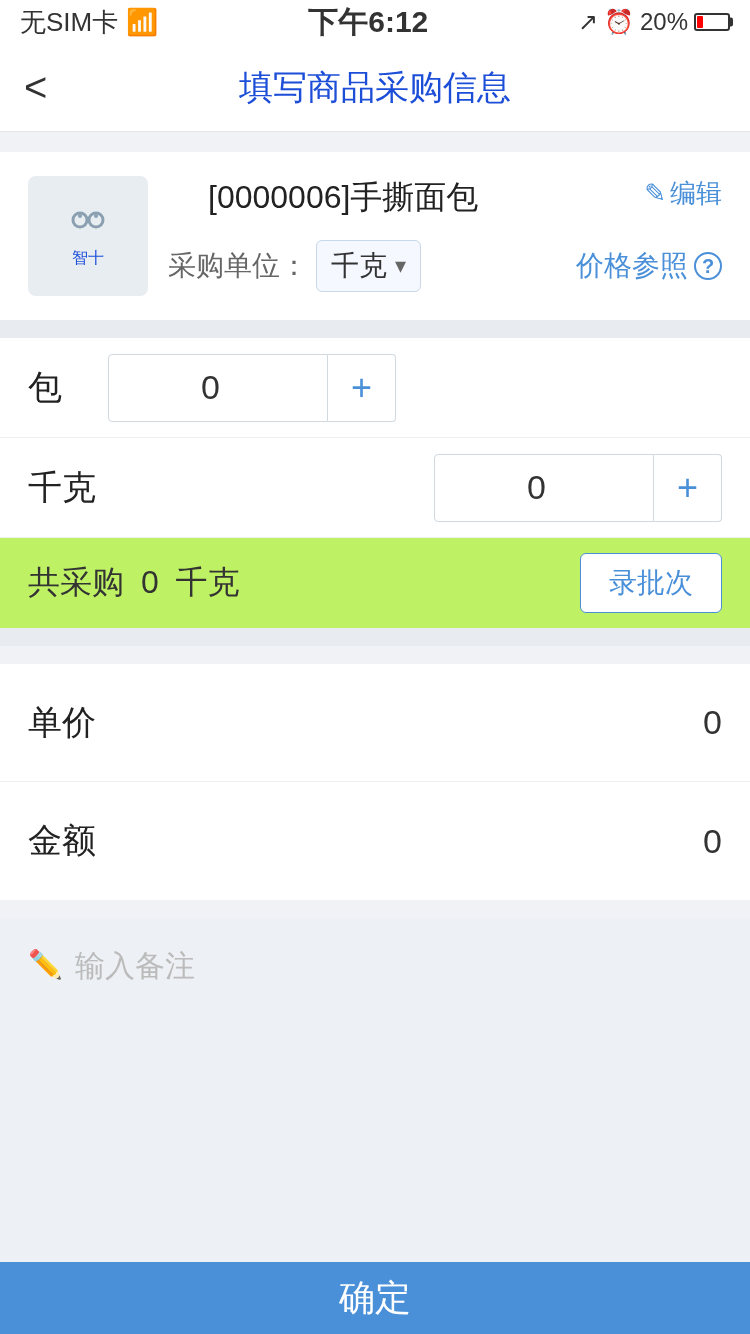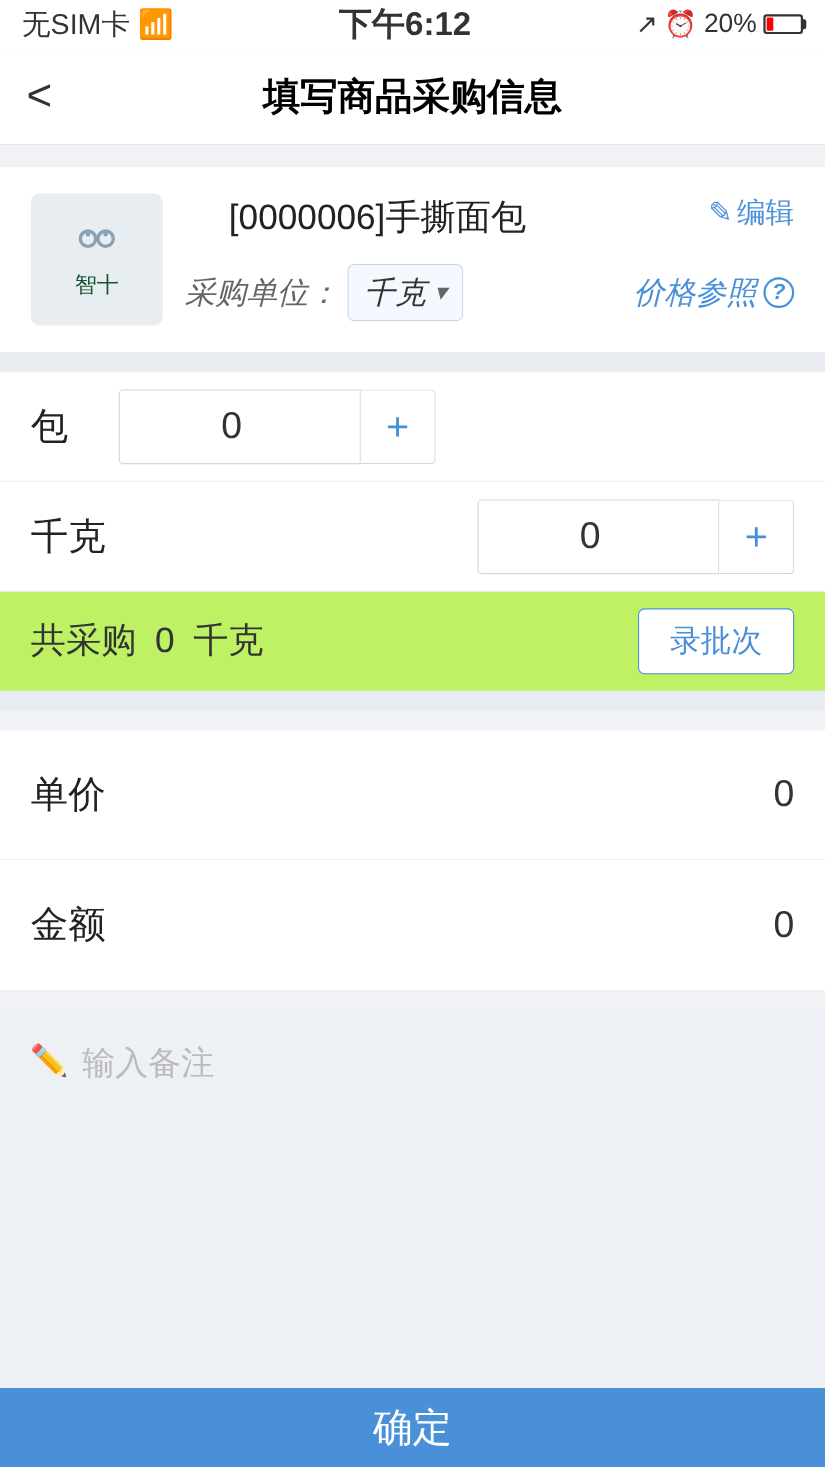--- a/index.html
+++ b/index.html
@@ -55,22 +55,22 @@
     }
     .nav-back {
       position: absolute;
       left: 24px;
       font-size: 40px;
       color: #333;
       cursor: pointer;
     }
     .nav-title {
       font-size: 34px;
-      font-weight: 700;
-      color: #000000;
+      font-weight: 400;
+      color: #1d4ed8;
     }
 
     
     .product-card {
       background: #fff;
       margin-top: 20px;
       padding: 24px 28px;
       display: flex;
       align-items: flex-start;
       gap: 20px;
@@ -80,22 +80,22 @@
       height: 120px;
       background: #e8edf2;
       border-radius: 8px;
       display: flex;
       align-items: center;
       justify-content: center;
       flex-shrink: 0;
       flex-direction: column;
     }
     .product-thumb-text {
-      font-size: 20px;
-      color: #14532d;
+      font-size: 16px;
+      color: #1d4ed8;
       margin-top: 4px;
     }
     .product-info {
       flex: 1;
     }
     .product-name-row {
       display: flex;
       justify-content: space-between;
       align-items: flex-start;
     }
@@ -113,21 +113,20 @@
       align-items: center;
       gap: 4px;
       cursor: pointer;
       white-space: nowrap;
     }
     .product-unit-row {
       display: flex;
       justify-content: space-between;
       align-items: center;
       margin-top: 20px;
-      font-style: italic;
     }
     .unit-label {
       font-size: 28px;
       color: #666;
     }
     .unit-select {
       display: flex;
       align-items: center;
       border: 1px solid #c8d8e8;
       border-radius: 6px;

